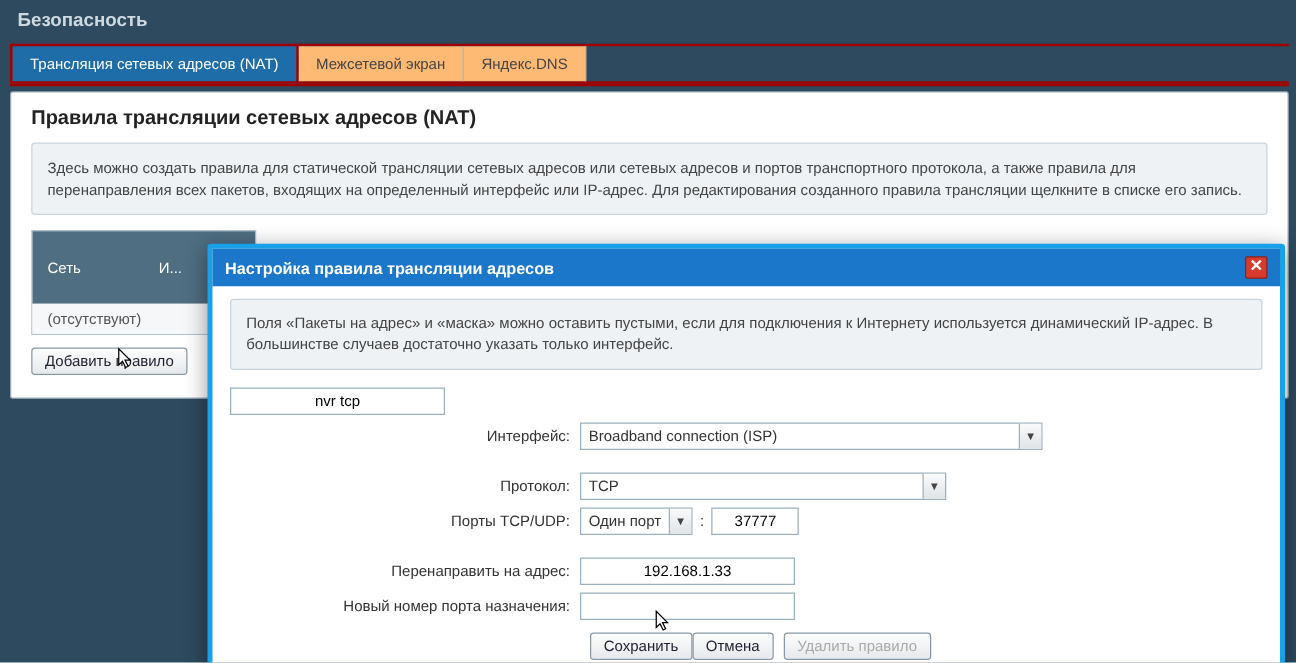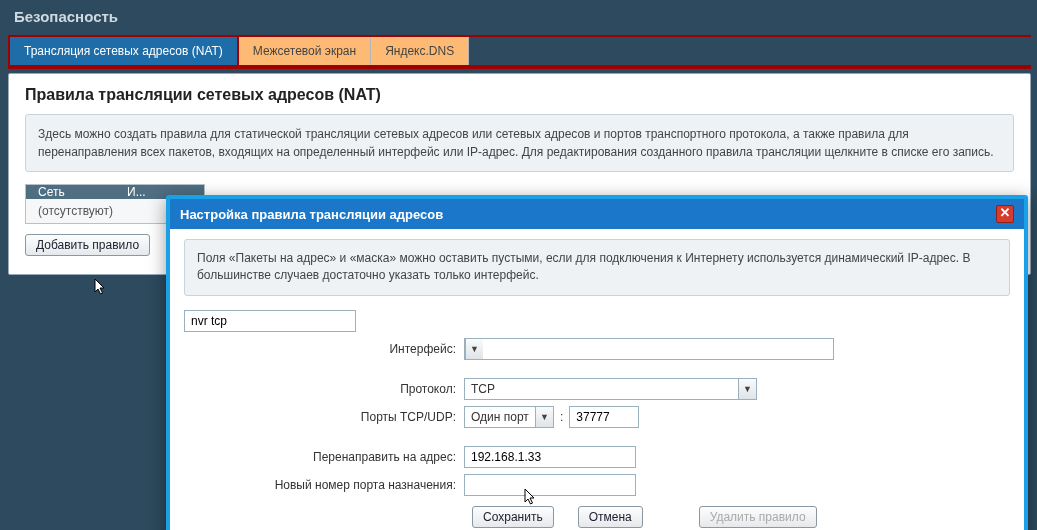--- a/index.html
+++ b/index.html
@@ -76,21 +76,21 @@
     border: 1px solid #b5c2cc;
     margin-bottom: 10px;
     font-size: 12px;
   }
   .mini-table .hdr {
     background: #4f6e82;
     color: #fff;
     display: flex;
   }
   .mini-table .hdr div {
-    padding: 0 12px;
+    padding: 22px 12px;
     flex: 1;
   }
   .mini-table .row {
     display: flex;
     background: #f5f7f9;
   }
   .mini-table .row div {
     padding: 5px 12px;
     flex: 1;
     color: #555;
@@ -164,20 +164,21 @@
     width: 280px;
     text-align: right;
     padding-right: 8px;
     color: #333;
   }
   .form-row input[type=text] {
     border: 1px solid #9bb0be;
     padding: 3px 6px;
     font-size: 12px;
     height: 22px;
+    text-align: center;
   }
   .select-shell {
     display: flex;
     border: 1px solid #9bb0be;
     height: 22px;
     background: #fff;
   }
   .select-shell span {
     flex: 1;
     padding: 3px 6px;
@@ -193,21 +194,21 @@
     justify-content: center;
     cursor: pointer;
     font-size: 9px;
     color: #444;
   }
   .gap { height: 12px; }
   .modal-actions {
     margin-left: 288px;
     margin-top: 10px;
     display: flex;
-    gap: 24px;
+    gap: 0;
     align-items: center;
   }
 </style>
 </head>
 <body>
 
 <div class="page-title">Безопасность</div>
 
 <div class="tabs">
   <div class="tab active">Трансляция сетевых адресов (NAT)</div>
@@ -241,20 +242,21 @@
   <div class="modal-body">
     <div class="modal-info">Поля «Пакеты на адрес» и «маска» можно оставить пустыми, если для подключения к Интернету используется динамический IP-адрес. В большинстве случаев достаточно указать только интерфейс.</div>
 
     <div class="form-row">
       <input type="text" style="width: 172px;" value="nvr tcp">
     </div>
 
     <div class="form-row">
       <label>Интерфейс:</label>
       <div class="select-shell" style="width:370px">
+        <span>Broadband connection (ISP)</span>
         <div class="chev">▼</div>
       </div>
     </div>
 
     <div class="gap"></div>
 
     <div class="form-row">
       <label>Протокол:</label>
       <div class="select-shell" style="width:293px">
         <span>TCP</span>

